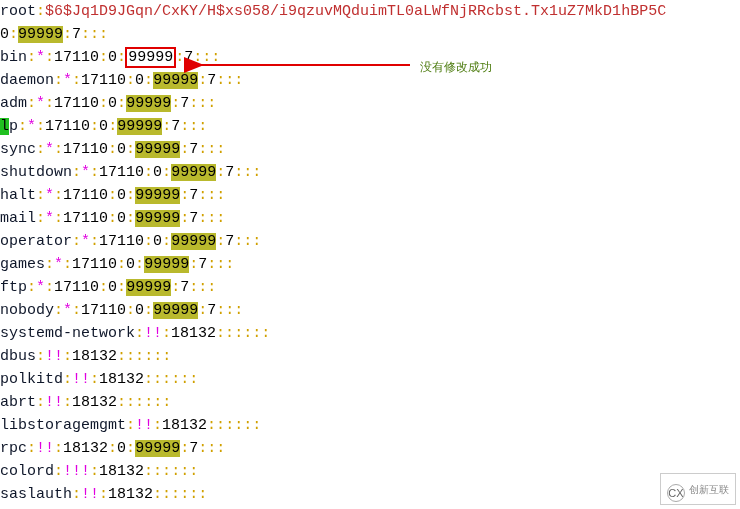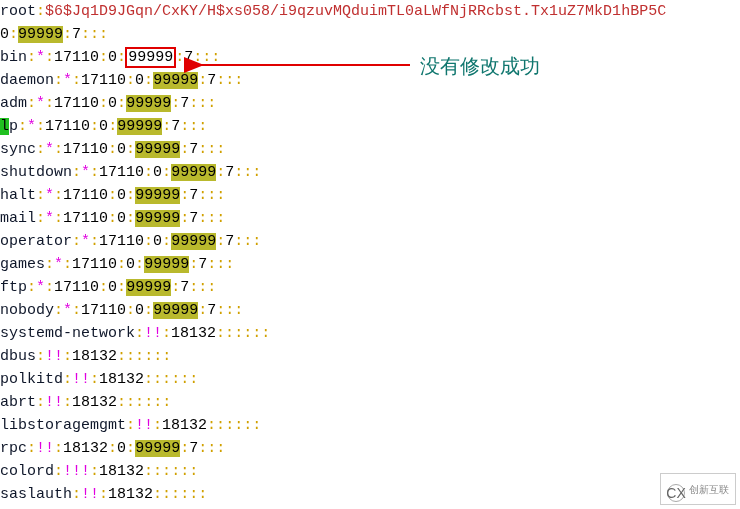--- a/index.html
+++ b/index.html
@@ -29,23 +29,23 @@
   .num  { color: #000000; }      
   .hl   { background: #b9b92d; color: #000000; }  
   .cursor { background: #20c020; color: #000000; } 
   .boxed {
     border: 2px solid #e00000;
     padding: 0 1px;
     margin: -2px -1px;
   }
   .annotation {
     position: absolute;
-    color: #0f766e;
-    font-family: Liberation Mono, monospace;
-    font-size: 20px;
+    color: #4d7c0f;
+    font-family: Liberation Serif, serif;
+    font-size: 12px;
   }
   .arrow {
     position: absolute;
     pointer-events: none;
   }
   .watermark {
     position: absolute;
     right: 4px;
     bottom: 4px;
     border: 1px solid #ccc;
@@ -59,21 +59,21 @@
     gap: 4px;
   }
   .watermark .logo {
     border: 1px solid #aaa;
     border-radius: 50%;
     width: 16px;
     height: 16px;
     display: inline-flex;
     align-items: center;
     justify-content: center;
-    font-size: 14px;
+    font-size: 11px;
     color: #666;
     margin-top: 8px;
   }
 </style>
 </head>
 <body>
 
 <div class="terminal" id="terminal"><div class="line"><span class="user">root</span><span class="sep">:</span><span class="hash">$6$Jq1D9JGqn/CxKY/H$xs058/i9qzuvMQduimTL0aLWfNjRRcbst.Tx1uZ7MkD1hBP5C</span></div><div class="line"><span class="num">0</span><span class="sep">:</span><span class="num hl">99999</span><span class="sep">:</span><span class="num">7</span><span class="sep">:</span><span class="sep">:</span><span class="sep">:</span></div><div class="line"><span class="user">bin</span><span class="sep">:</span><span class="ast">*</span><span class="sep">:</span><span class="num">17110</span><span class="sep">:</span><span class="num">0</span><span class="sep">:</span><span class="num boxed">99999</span><span class="sep">:</span><span class="num">7</span><span class="sep">:</span><span class="sep">:</span><span class="sep">:</span></div><div class="line"><span class="user">daemon</span><span class="sep">:</span><span class="ast">*</span><span class="sep">:</span><span class="num">17110</span><span class="sep">:</span><span class="num">0</span><span class="sep">:</span><span class="num hl">99999</span><span class="sep">:</span><span class="num">7</span><span class="sep">:</span><span class="sep">:</span><span class="sep">:</span></div><div class="line"><span class="user">adm</span><span class="sep">:</span><span class="ast">*</span><span class="sep">:</span><span class="num">17110</span><span class="sep">:</span><span class="num">0</span><span class="sep">:</span><span class="num hl">99999</span><span class="sep">:</span><span class="num">7</span><span class="sep">:</span><span class="sep">:</span><span class="sep">:</span></div><div class="line"><span class="cursor">l</span><span class="user">p</span><span class="sep">:</span><span class="ast">*</span><span class="sep">:</span><span class="num">17110</span><span class="sep">:</span><span class="num">0</span><span class="sep">:</span><span class="num hl">99999</span><span class="sep">:</span><span class="num">7</span><span class="sep">:</span><span class="sep">:</span><span class="sep">:</span></div><div class="line"><span class="user">sync</span><span class="sep">:</span><span class="ast">*</span><span class="sep">:</span><span class="num">17110</span><span class="sep">:</span><span class="num">0</span><span class="sep">:</span><span class="num hl">99999</span><span class="sep">:</span><span class="num">7</span><span class="sep">:</span><span class="sep">:</span><span class="sep">:</span></div><div class="line"><span class="user">shutdown</span><span class="sep">:</span><span class="ast">*</span><span class="sep">:</span><span class="num">17110</span><span class="sep">:</span><span class="num">0</span><span class="sep">:</span><span class="num hl">99999</span><span class="sep">:</span><span class="num">7</span><span class="sep">:</span><span class="sep">:</span><span class="sep">:</span></div><div class="line"><span class="user">halt</span><span class="sep">:</span><span class="ast">*</span><span class="sep">:</span><span class="num">17110</span><span class="sep">:</span><span class="num">0</span><span class="sep">:</span><span class="num hl">99999</span><span class="sep">:</span><span class="num">7</span><span class="sep">:</span><span class="sep">:</span><span class="sep">:</span></div><div class="line"><span class="user">mail</span><span class="sep">:</span><span class="ast">*</span><span class="sep">:</span><span class="num">17110</span><span class="sep">:</span><span class="num">0</span><span class="sep">:</span><span class="num hl">99999</span><span class="sep">:</span><span class="num">7</span><span class="sep">:</span><span class="sep">:</span><span class="sep">:</span></div><div class="line"><span class="user">operator</span><span class="sep">:</span><span class="ast">*</span><span class="sep">:</span><span class="num">17110</span><span class="sep">:</span><span class="num">0</span><span class="sep">:</span><span class="num hl">99999</span><span class="sep">:</span><span class="num">7</span><span class="sep">:</span><span class="sep">:</span><span class="sep">:</span></div><div class="line"><span class="user">games</span><span class="sep">:</span><span class="ast">*</span><span class="sep">:</span><span class="num">17110</span><span class="sep">:</span><span class="num">0</span><span class="sep">:</span><span class="num hl">99999</span><span class="sep">:</span><span class="num">7</span><span class="sep">:</span><span class="sep">:</span><span class="sep">:</span></div><div class="line"><span class="user">ftp</span><span class="sep">:</span><span class="ast">*</span><span class="sep">:</span><span class="num">17110</span><span class="sep">:</span><span class="num">0</span><span class="sep">:</span><span class="num hl">99999</span><span class="sep">:</span><span class="num">7</span><span class="sep">:</span><span class="sep">:</span><span class="sep">:</span></div><div class="line"><span class="user">nobody</span><span class="sep">:</span><span class="ast">*</span><span class="sep">:</span><span class="num">17110</span><span class="sep">:</span><span class="num">0</span><span class="sep">:</span><span class="num hl">99999</span><span class="sep">:</span><span class="num">7</span><span class="sep">:</span><span class="sep">:</span><span class="sep">:</span></div><div class="line"><span class="user">systemd-network</span><span class="sep">:</span><span class="exc">!!</span><span class="sep">:</span><span class="num">18132</span><span class="sep">:</span><span class="sep">:</span><span class="sep">:</span><span class="sep">:</span><span class="sep">:</span><span class="sep">:</span></div><div class="line"><span class="user">dbus</span><span class="sep">:</span><span class="exc">!!</span><span class="sep">:</span><span class="num">18132</span><span class="sep">:</span><span class="sep">:</span><span class="sep">:</span><span class="sep">:</span><span class="sep">:</span><span class="sep">:</span></div><div class="line"><span class="user">polkitd</span><span class="sep">:</span><span class="exc">!!</span><span class="sep">:</span><span class="num">18132</span><span class="sep">:</span><span class="sep">:</span><span class="sep">:</span><span class="sep">:</span><span class="sep">:</span><span class="sep">:</span></div><div class="line"><span class="user">abrt</span><span class="sep">:</span><span class="exc">!!</span><span class="sep">:</span><span class="num">18132</span><span class="sep">:</span><span class="sep">:</span><span class="sep">:</span><span class="sep">:</span><span class="sep">:</span><span class="sep">:</span></div><div class="line"><span class="user">libstoragemgmt</span><span class="sep">:</span><span class="exc">!!</span><span class="sep">:</span><span class="num">18132</span><span class="sep">:</span><span class="sep">:</span><span class="sep">:</span><span class="sep">:</span><span class="sep">:</span><span class="sep">:</span></div><div class="line"><span class="user">rpc</span><span class="sep">:</span><span class="exc">!!</span><span class="sep">:</span><span class="num">18132</span><span class="sep">:</span><span class="num">0</span><span class="sep">:</span><span class="num hl">99999</span><span class="sep">:</span><span class="num">7</span><span class="sep">:</span><span class="sep">:</span><span class="sep">:</span></div><div class="line"><span class="user">colord</span><span class="sep">:</span><span class="exc">!!!</span><span class="sep">:</span><span class="num">18132</span><span class="sep">:</span><span class="sep">:</span><span class="sep">:</span><span class="sep">:</span><span class="sep">:</span><span class="sep">:</span></div><div class="line"><span class="user">saslauth</span><span class="sep">:</span><span class="exc">!!</span><span class="sep">:</span><span class="num">18132</span><span class="sep">:</span><span class="sep">:</span><span class="sep">:</span><span class="sep">:</span><span class="sep">:</span><span class="sep">:</span></div></div>
 
 <svg class="arrow" width="740" height="509" style="left:0;top:0">

